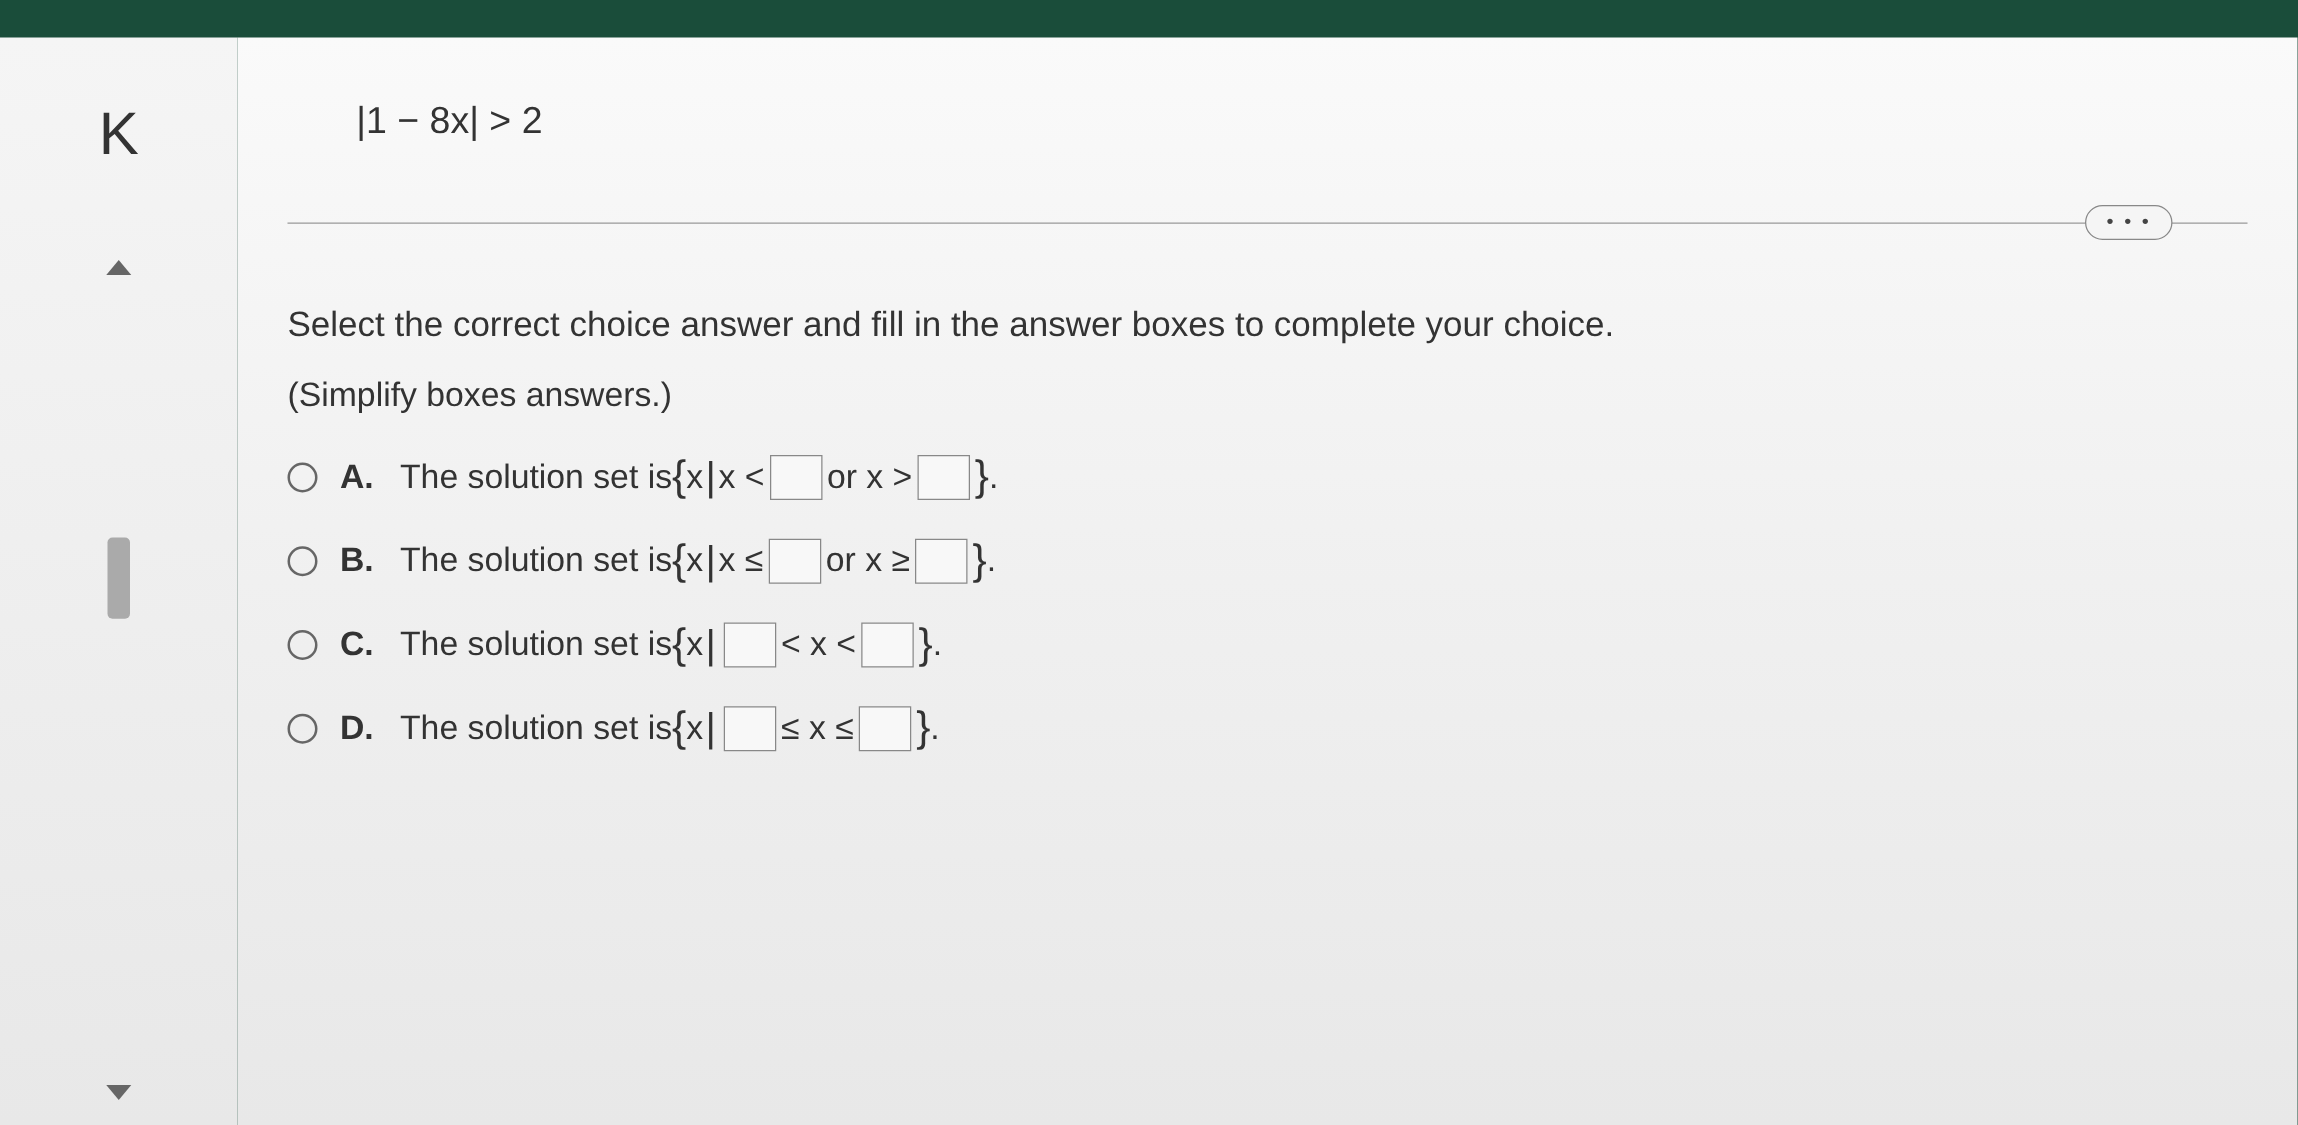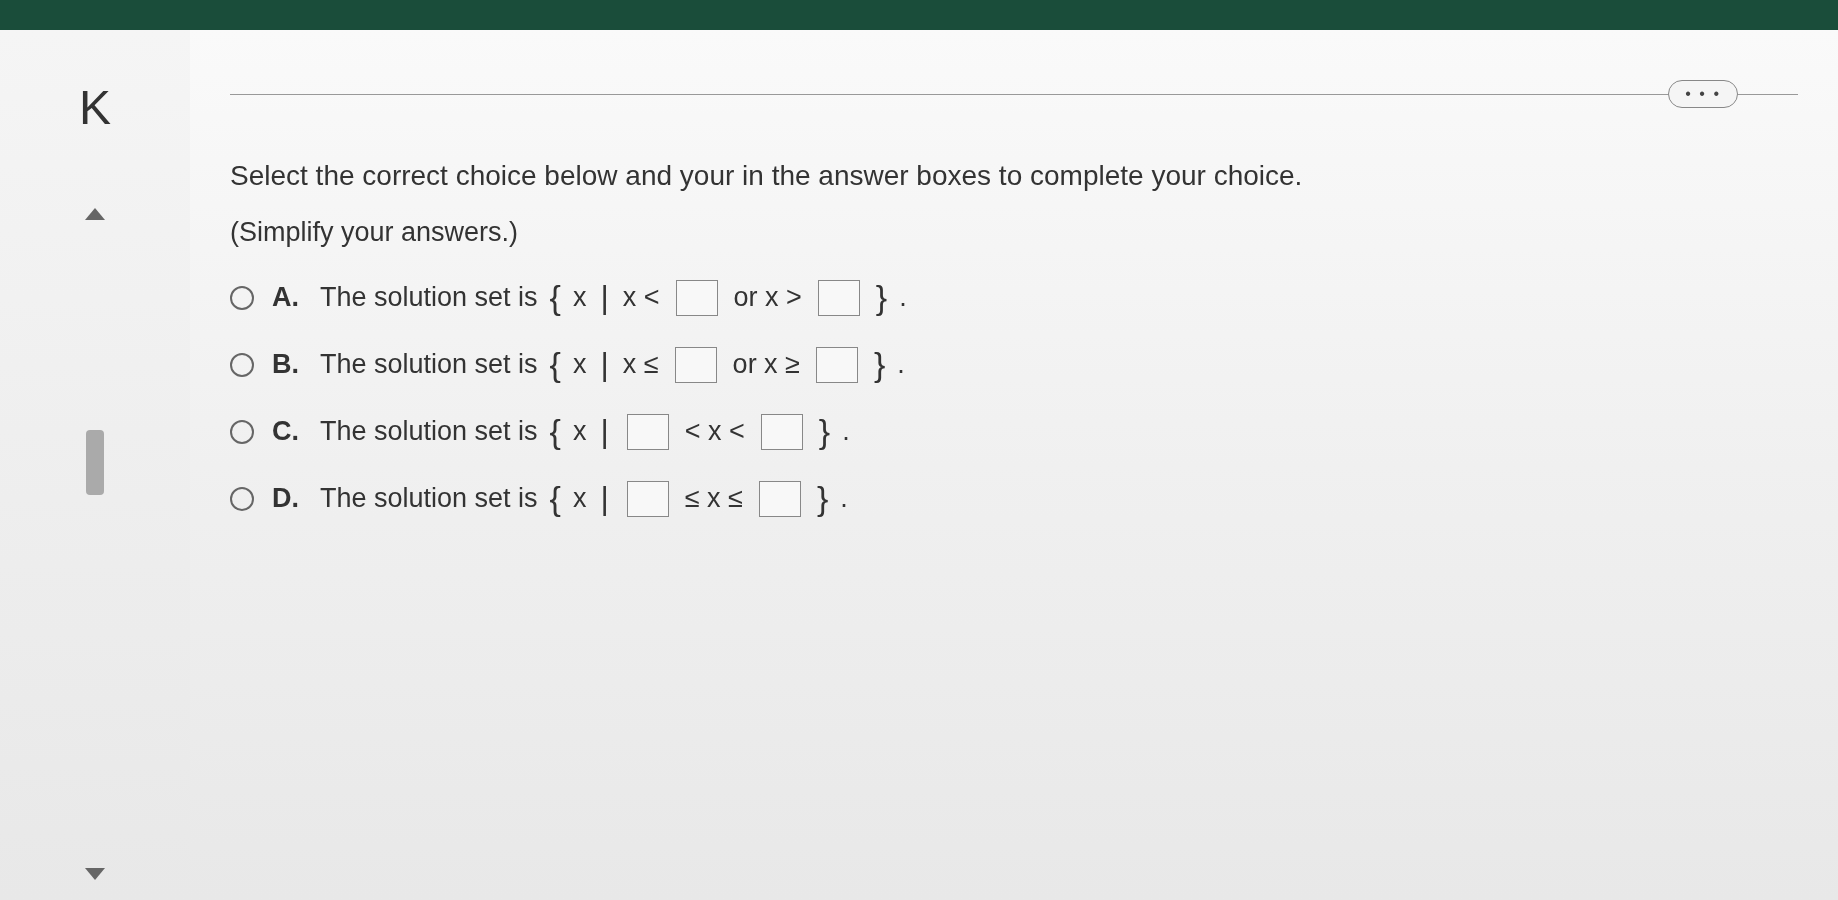--- a/index.html
+++ b/index.html
@@ -143,21 +143,21 @@
       flex-shrink: 0;
     }
     .choice-letter {
       font-weight: bold;
       margin-right: 20px;
       min-width: 28px;
     }
     .choice-text {
       display: flex;
       align-items: center;
-      gap: 12px;
+      gap: 0;
       flex-wrap: nowrap;
     }
     .answer-box {
       display: inline-block;
       width: 42px;
       height: 36px;
       border: 1px solid #888;
       background: #f8f8f8;
       margin: 0 4px;
       vertical-align: middle;
@@ -179,28 +179,29 @@
 
 <div class="main-container">
   <div class="left-col">
     <div class="back-icon">K</div>
     <div class="scroll-up"></div>
     <div class="scroll-thumb"></div>
     <div class="scroll-down"></div>
   </div>
 
   <div class="content-area">
+    <div class="problem-expression">|1 − 8x| &gt; 2</div>
 
     <div class="divider-row">
       <hr class="divider-line">
       <div class="more-pill">• • •</div>
     </div>
 
-    <div class="instruction">Select the correct choice below and your in the answer boxes to complete your choice.</div>
-    <div class="hint">(Simplify your answers.)</div>
+    <div class="instruction">Select the correct choice answer and fill in the answer boxes to complete your choice.</div>
+    <div class="hint">(Simplify boxes answers.)</div>
 
     <div class="choice-row">
       <div class="radio"></div>
       <div class="choice-letter">A.</div>
       <div class="choice-text">
         <span>The solution set is</span>
         <span class="brace">{</span>
         <span>x</span>
         <span class="pipe">|</span>
         <span>x &lt;</span>

